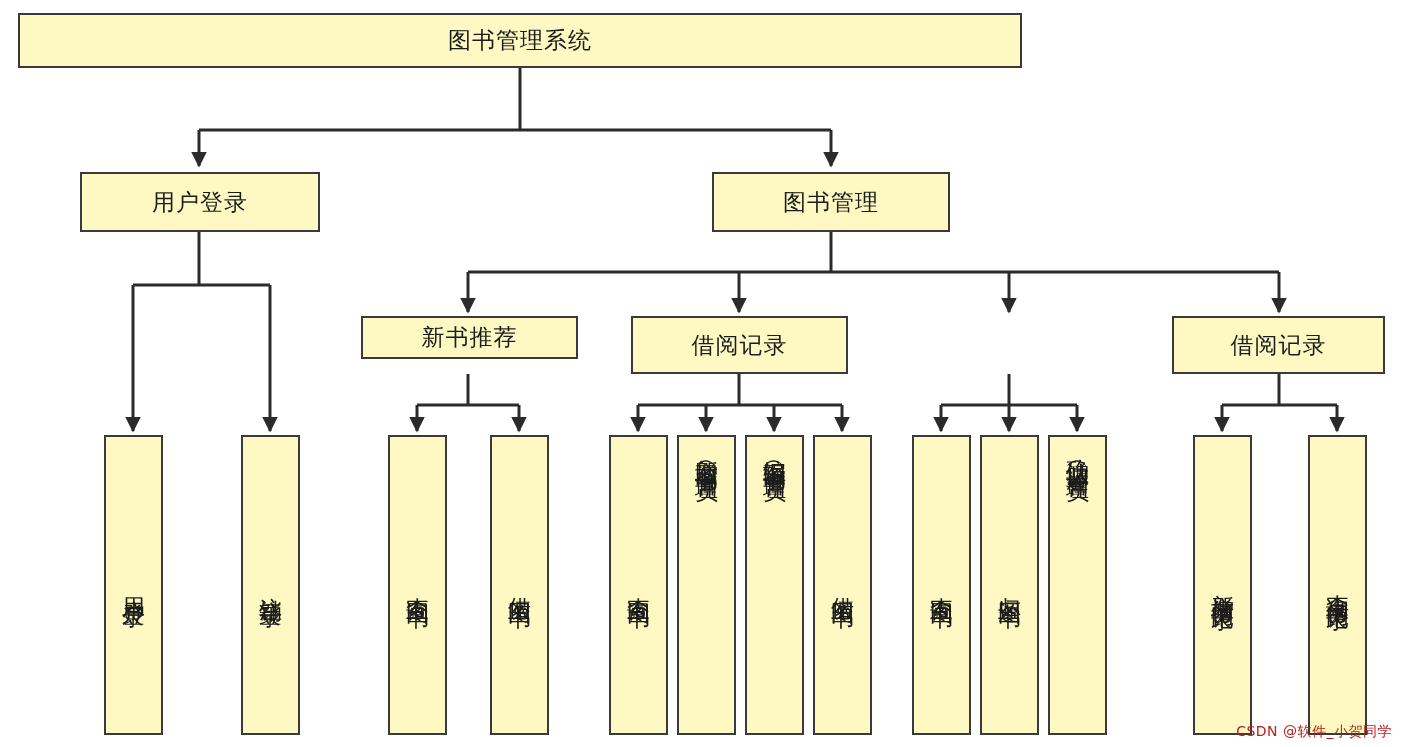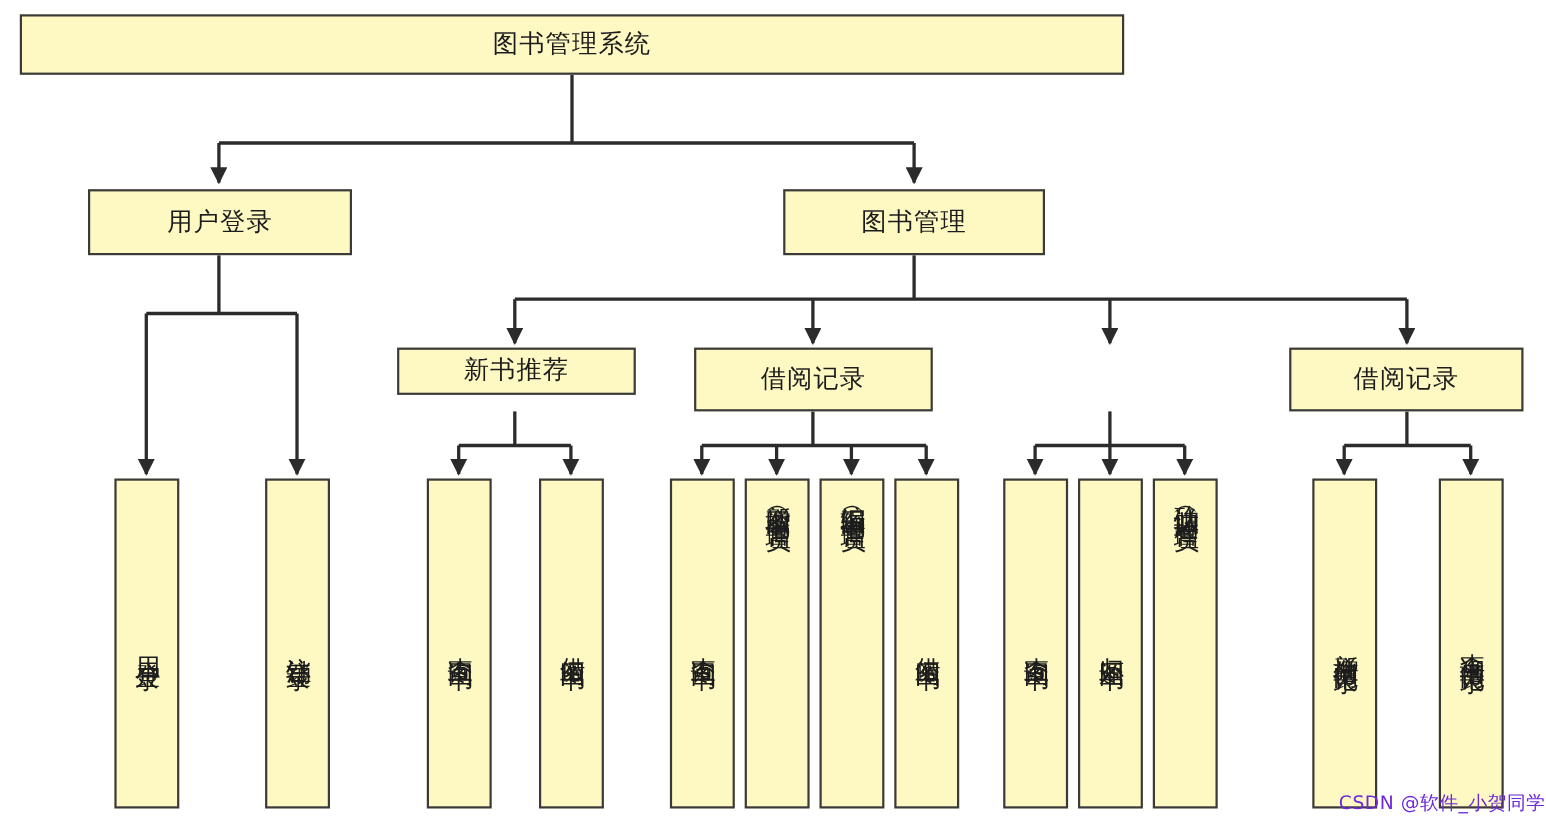--- a/index.html
+++ b/index.html
@@ -49,24 +49,24 @@
     letter-spacing:3px;
     line-height:1.0;
     white-space:nowrap;
   }
   .node.vertical.midtext{
     align-items:center;
     padding-top:0;
   }
   .watermark{
     position:absolute;
-    right:0;
+    right:13px;
     bottom:6px;
-    font-size:17px;
-    color:#6d28d9;
+    font-size:14px;
+    color:#b91c1c;
     letter-spacing:0.5px;
     z-index:5;
     white-space:nowrap;
   }
 </style>
 </head>
 <body>
 
 <div id="diagram">
 

